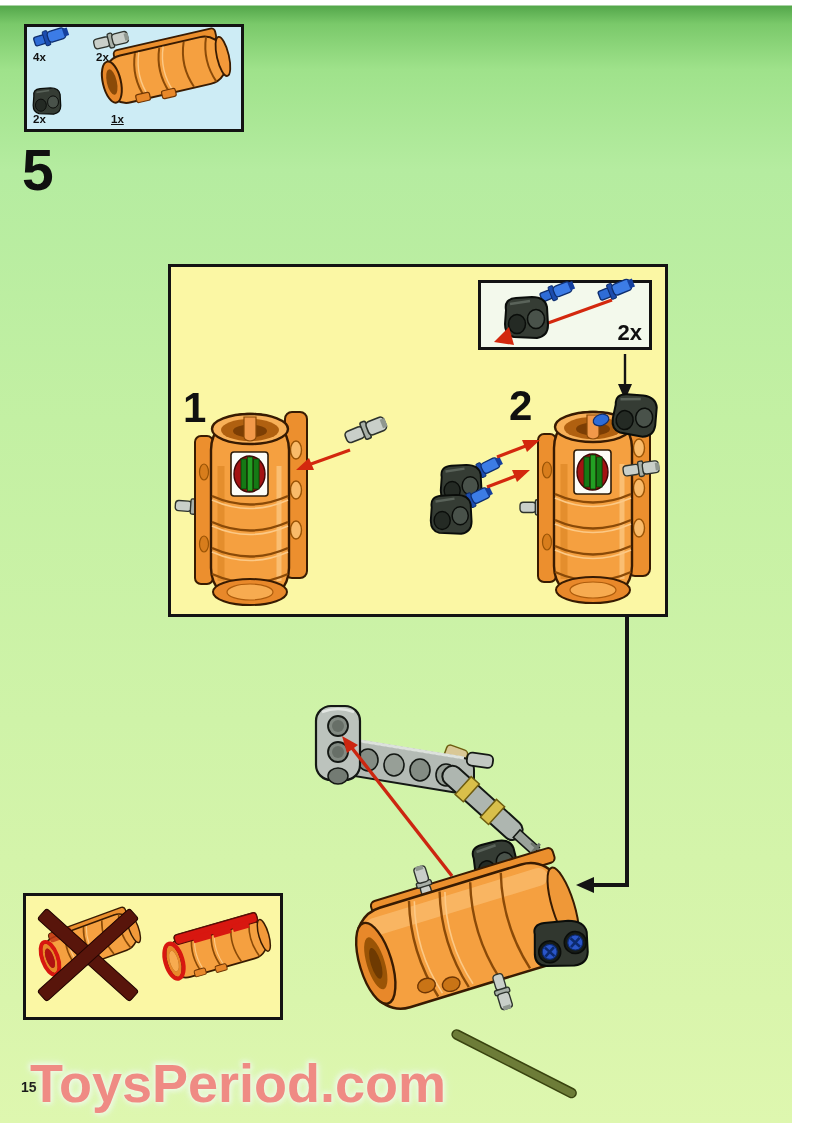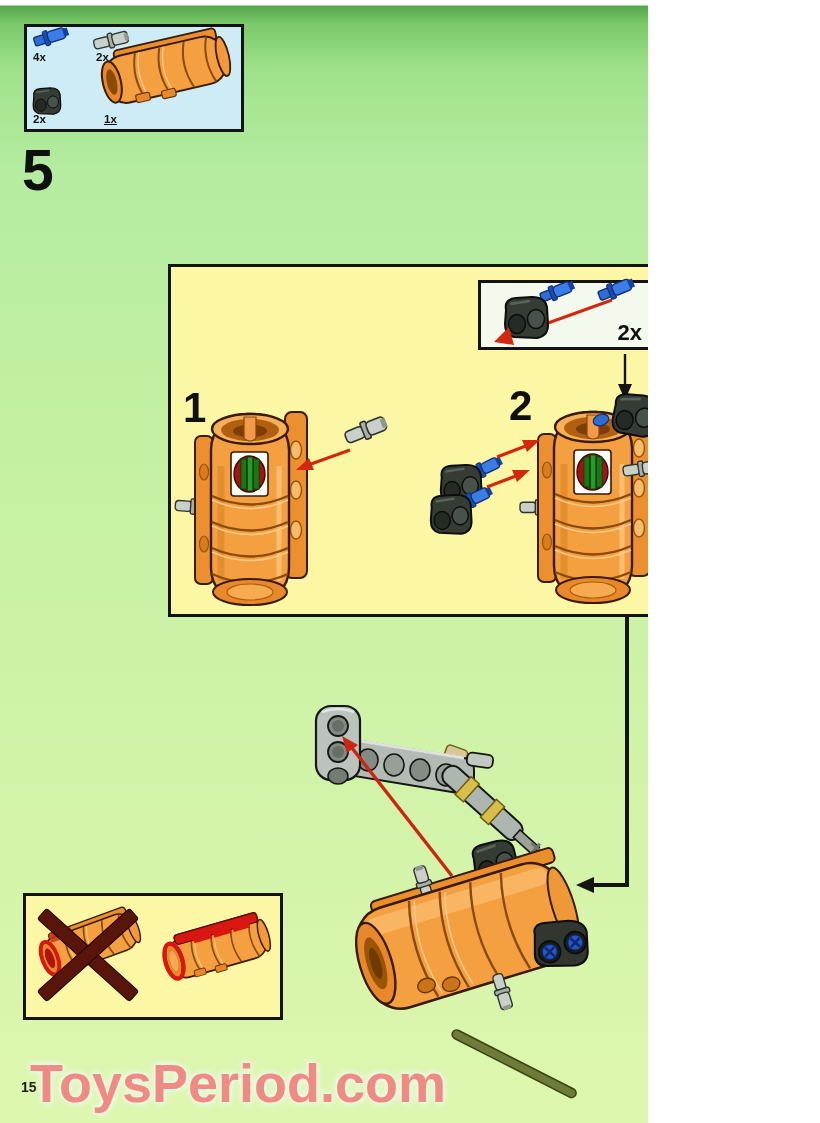--- a/index.html
+++ b/index.html
@@ -1,18 +1,18 @@
 <!DOCTYPE html>
 <html><head>
 <meta charset="utf-8">
 <style>
   * { box-sizing: border-box; margin: 0; padding: 0; }
   body { font-family: "Liberation Sans", sans-serif; }
   .page {
-    position: relative; width: 648px; height: 1123px; overflow: hidden;
+    position: relative; width: 792px; height: 1123px; overflow: hidden;
     background: linear-gradient(180deg,
       #ffffff 0px, #ffffff 5px, #54a74b 6px, #7ac96a 24px, #9fe28b 70px,
       #b5eca0 170px, #c3f0a3 420px, #cff3a8 720px, #d9f5ac 1000px, #def7af 100%);
   }
   .box { position: absolute; border: 3px solid #131313; }
   .parts-box { left: 24px; top: 24px; width: 220px; height: 108px; background: #cdecf5; }
   .main-box { left: 168px; top: 264px; width: 500px; height: 353px; background: #fbf7a4; }
   .callout-box { position: absolute; left: 307px; top: 13px; width: 174px; height: 70px; background: #f3f9ec; border: 3px solid #131313; }
   .warning-box { left: 23px; top: 893px; width: 260px; height: 127px; background: #fbf7a4; }
   .scene { position: absolute; left: 0; top: 0; z-index: 4; pointer-events: none; }
@@ -34,21 +34,21 @@
 </style>
 </head>
 <body>
 
 <div class="page">
 
   <div class="box parts-box">
     <span class="lbl count-label" style="left:6px;top:25px;">4x</span>
     <span class="lbl count-label" style="left:69px;top:25px;">2x</span>
     <span class="lbl count-label" style="left:6px;top:87px;">2x</span>
-    <span class="lbl count-label" style="left:77px;top:87px;text-decoration:underline;">1x</span>
+    <span class="lbl count-label" style="left:84px;top:87px;text-decoration:underline;">1x</span>
   </div>
 
   <div class="lbl step-number">5</div>
 
   <div class="box main-box">
     <div class="callout-box">
       <span class="callout-count">2x</span>
     </div>
     <span class="lbl substep-label substep-1">1</span>
     <span class="lbl substep-label substep-2">2</span>

